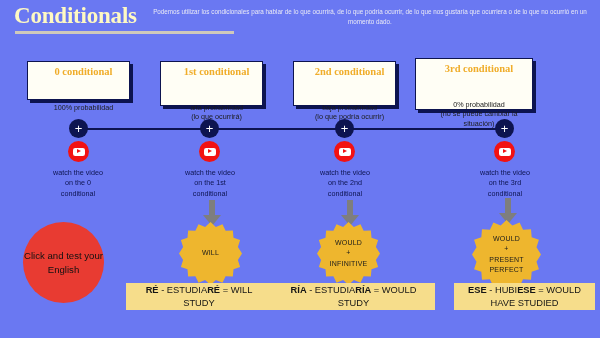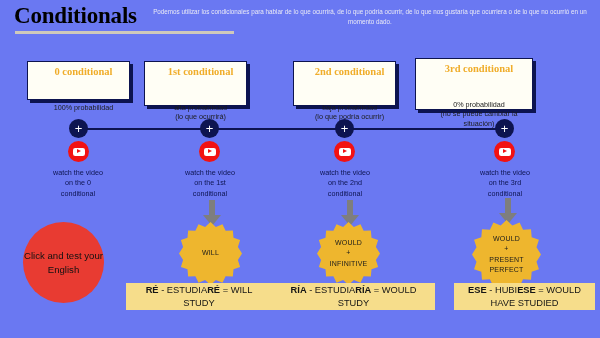--- a/index.html
+++ b/index.html
@@ -18,21 +18,21 @@
   }
 
   
   #title {
     position: absolute;
     left: 14px;
     top: 3px;
     font-family: "Liberation Serif", serif;
     font-weight: bold;
     font-size: 23px;
-    color: #000000;
+    color: #fef9c3;
     letter-spacing: -0.2px;
   }
   #title-rule {
     position: absolute;
     left: 15px;
     top: 31px;
     width: 219px;
     height: 3px;
     background: #cfc9bb;
   }
@@ -65,21 +65,21 @@
     line-height: 1.2;
     margin-bottom: 2px;
   }
   .card-desc {
     font-size: 7.2px;
     line-height: 1.35;
     color: #1b1b1b;
     margin-top: 24px;
   }
   #card0 { left: 27px;  top: 61px; width: 103px; height: 39px; }
-  #card1 { left: 144px; top: 61px; width: 103px; height: 45px; }
+  #card1 { left: 160px; top: 61px; width: 103px; height: 45px; }
   #card2 { left: 293px; top: 61px; width: 103px; height: 45px; }
   #card3 { left: 415px; top: 58px; width: 118px; height: 52px; }
 
   
   #timeline-line {
     position: absolute;
     left: 78px;
     top: 128px;
     width: 426px;
     height: 2px;

